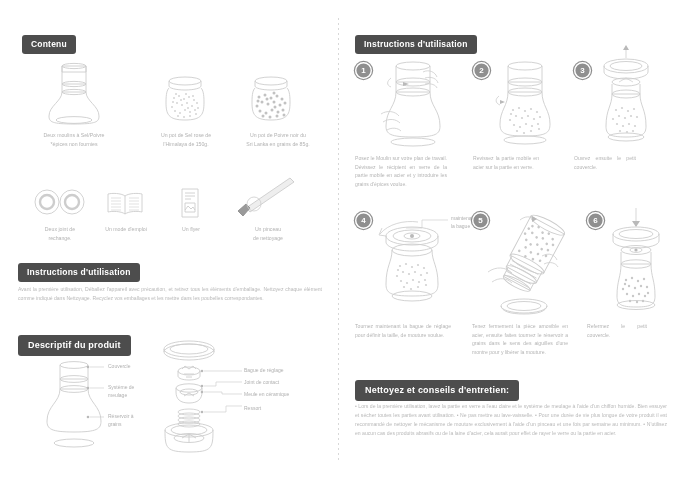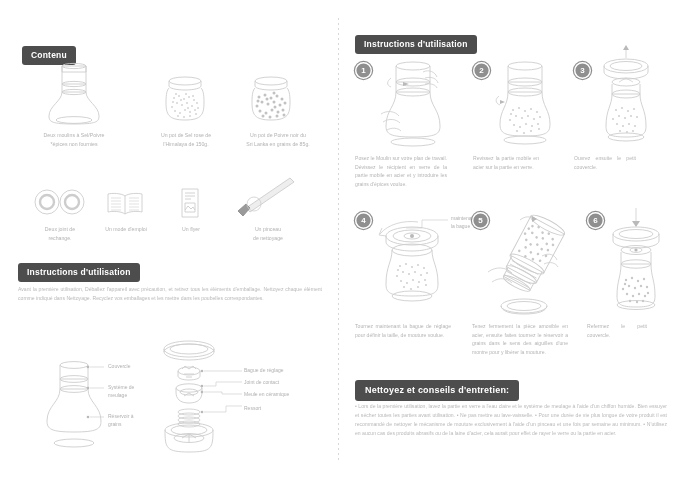--- a/index.html
+++ b/index.html
@@ -76,21 +76,21 @@
 </style>
 </head>
 <body>
 
 <div class="page">
 
   <div class="divider"></div>
 
   <div class="col-left">
 
-    <div class="abs" style="left:22px;top:44px;">
+    <div class="abs" style="left:22px;top:33px;">
       <span class="badge">Contenu</span>
     </div>
 
     <div class="abs" style="left:42px;top:58px;width:64px;height:68px;">
       <svg class="art" width="64" height="68" viewBox="0 0 64 68" fill="none" stroke="#cdcdcd" stroke-width="0.9">
         <path d="M20 8h24v6H20z"></path>
         <ellipse cx="32" cy="8" rx="12" ry="2.6"></ellipse>
         <path d="M20 8v18h24V8"></path>
         <ellipse cx="32" cy="26" rx="12" ry="2.6"></ellipse>
         <path d="M20 26v8h24v-8"></path>
@@ -233,20 +233,23 @@
     <div class="abs cap" style="left:232px;top:225px;width:72px;">
       <div>Un  pinceau</div>
       <div>de nettoyage</div>
     </div>
 
     <div class="abs" style="left:18px;top:261px;">
       <span class="badge">Instructions d'utilisation</span>
     </div>
     <div class="abs body-text" style="left:18px;top:285px;width:304px;">Avant la première utilisation, Déballez l'appareil avec précaution, et retirez tous les éléments d'emballage.  Nettoyez chaque élément comme indiqué dans Nettoyage.  Recyclez vos emballages et les mettre dans les poubelles correspondantes.</div>
 
+    <div class="abs" style="left:18px;top:334px;">
+      <span class="badge lg">Descriptif du produit</span>
+    </div>
 
     <div class="abs" style="left:44px;top:358px;width:60px;height:92px;">
       <svg class="art" width="60" height="92" viewBox="0 0 60 92" fill="none" stroke="#cdcdcd" stroke-width="0.9">
         <ellipse cx="30" cy="7" rx="14" ry="3.4"></ellipse>
         <path d="M16 7v14h28V7"></path>
         <ellipse cx="30" cy="21" rx="14" ry="3.4"></ellipse>
         <path d="M16 21v10h28V21"></path>
         <ellipse cx="30" cy="31" rx="14" ry="3.4"></ellipse>
         <path d="M16 31c0 13-13 17-13 32 0 8 4 11 27 11s27-3 27-11c0-15-13-19-13-32"></path>
         <ellipse cx="30" cy="85" rx="20" ry="4"></ellipse>

